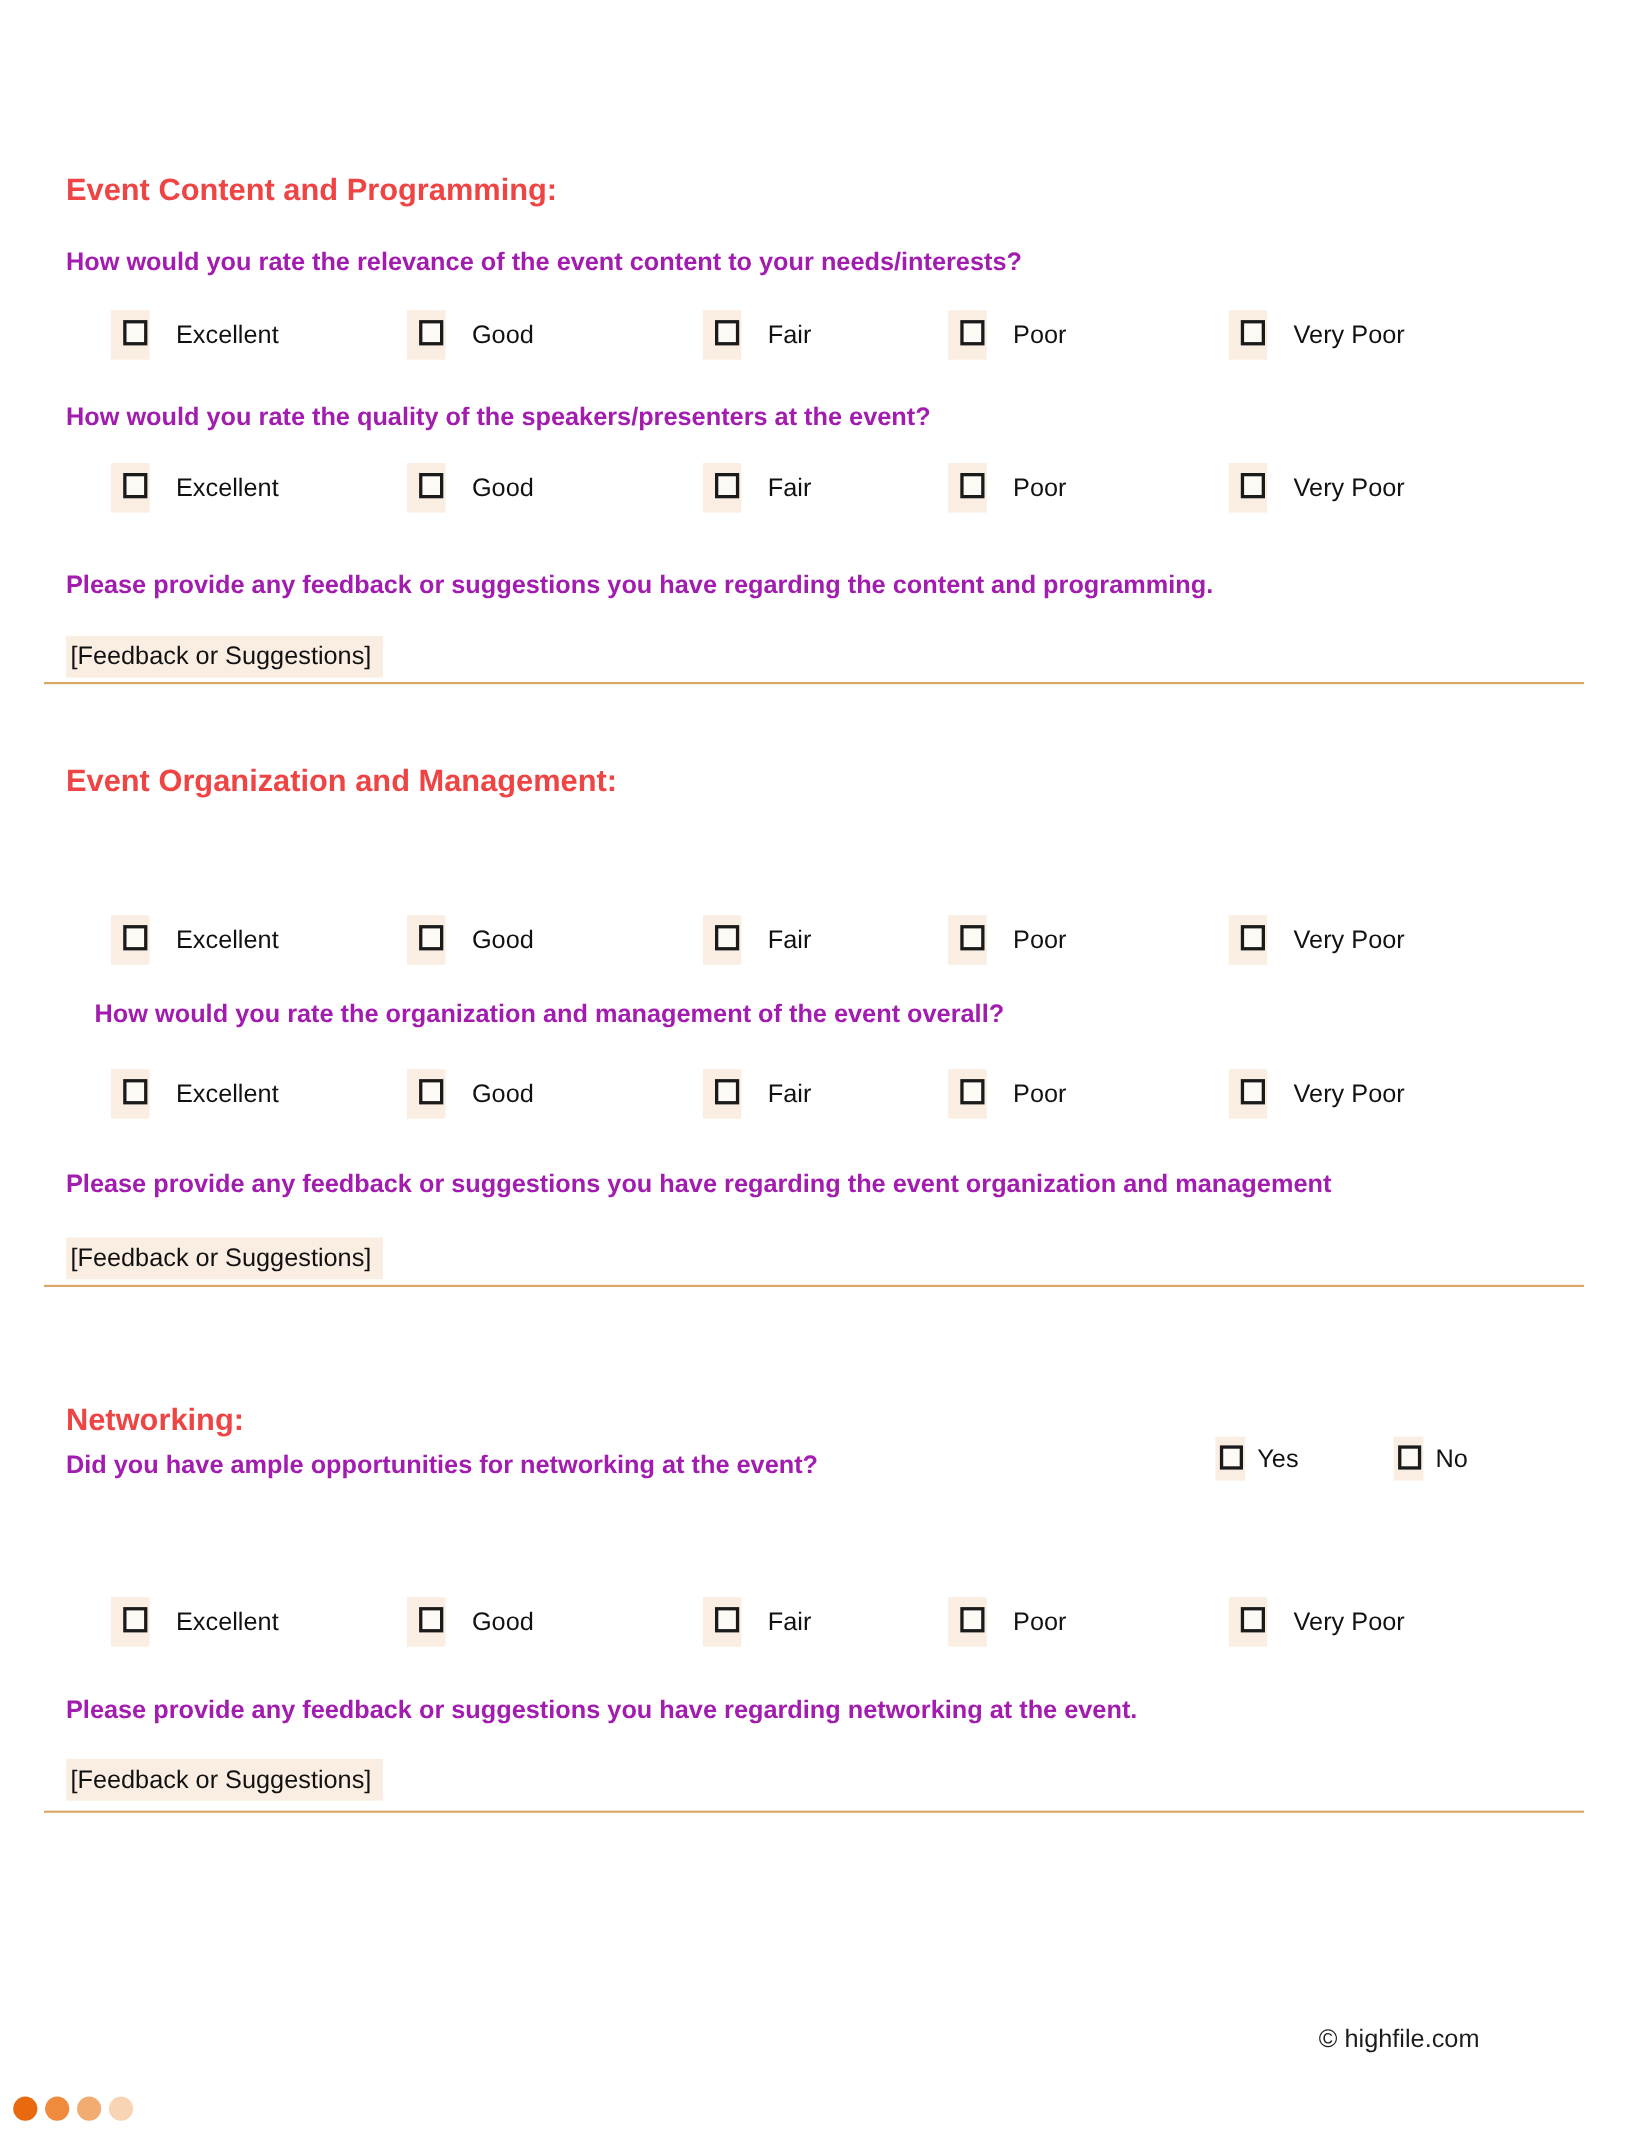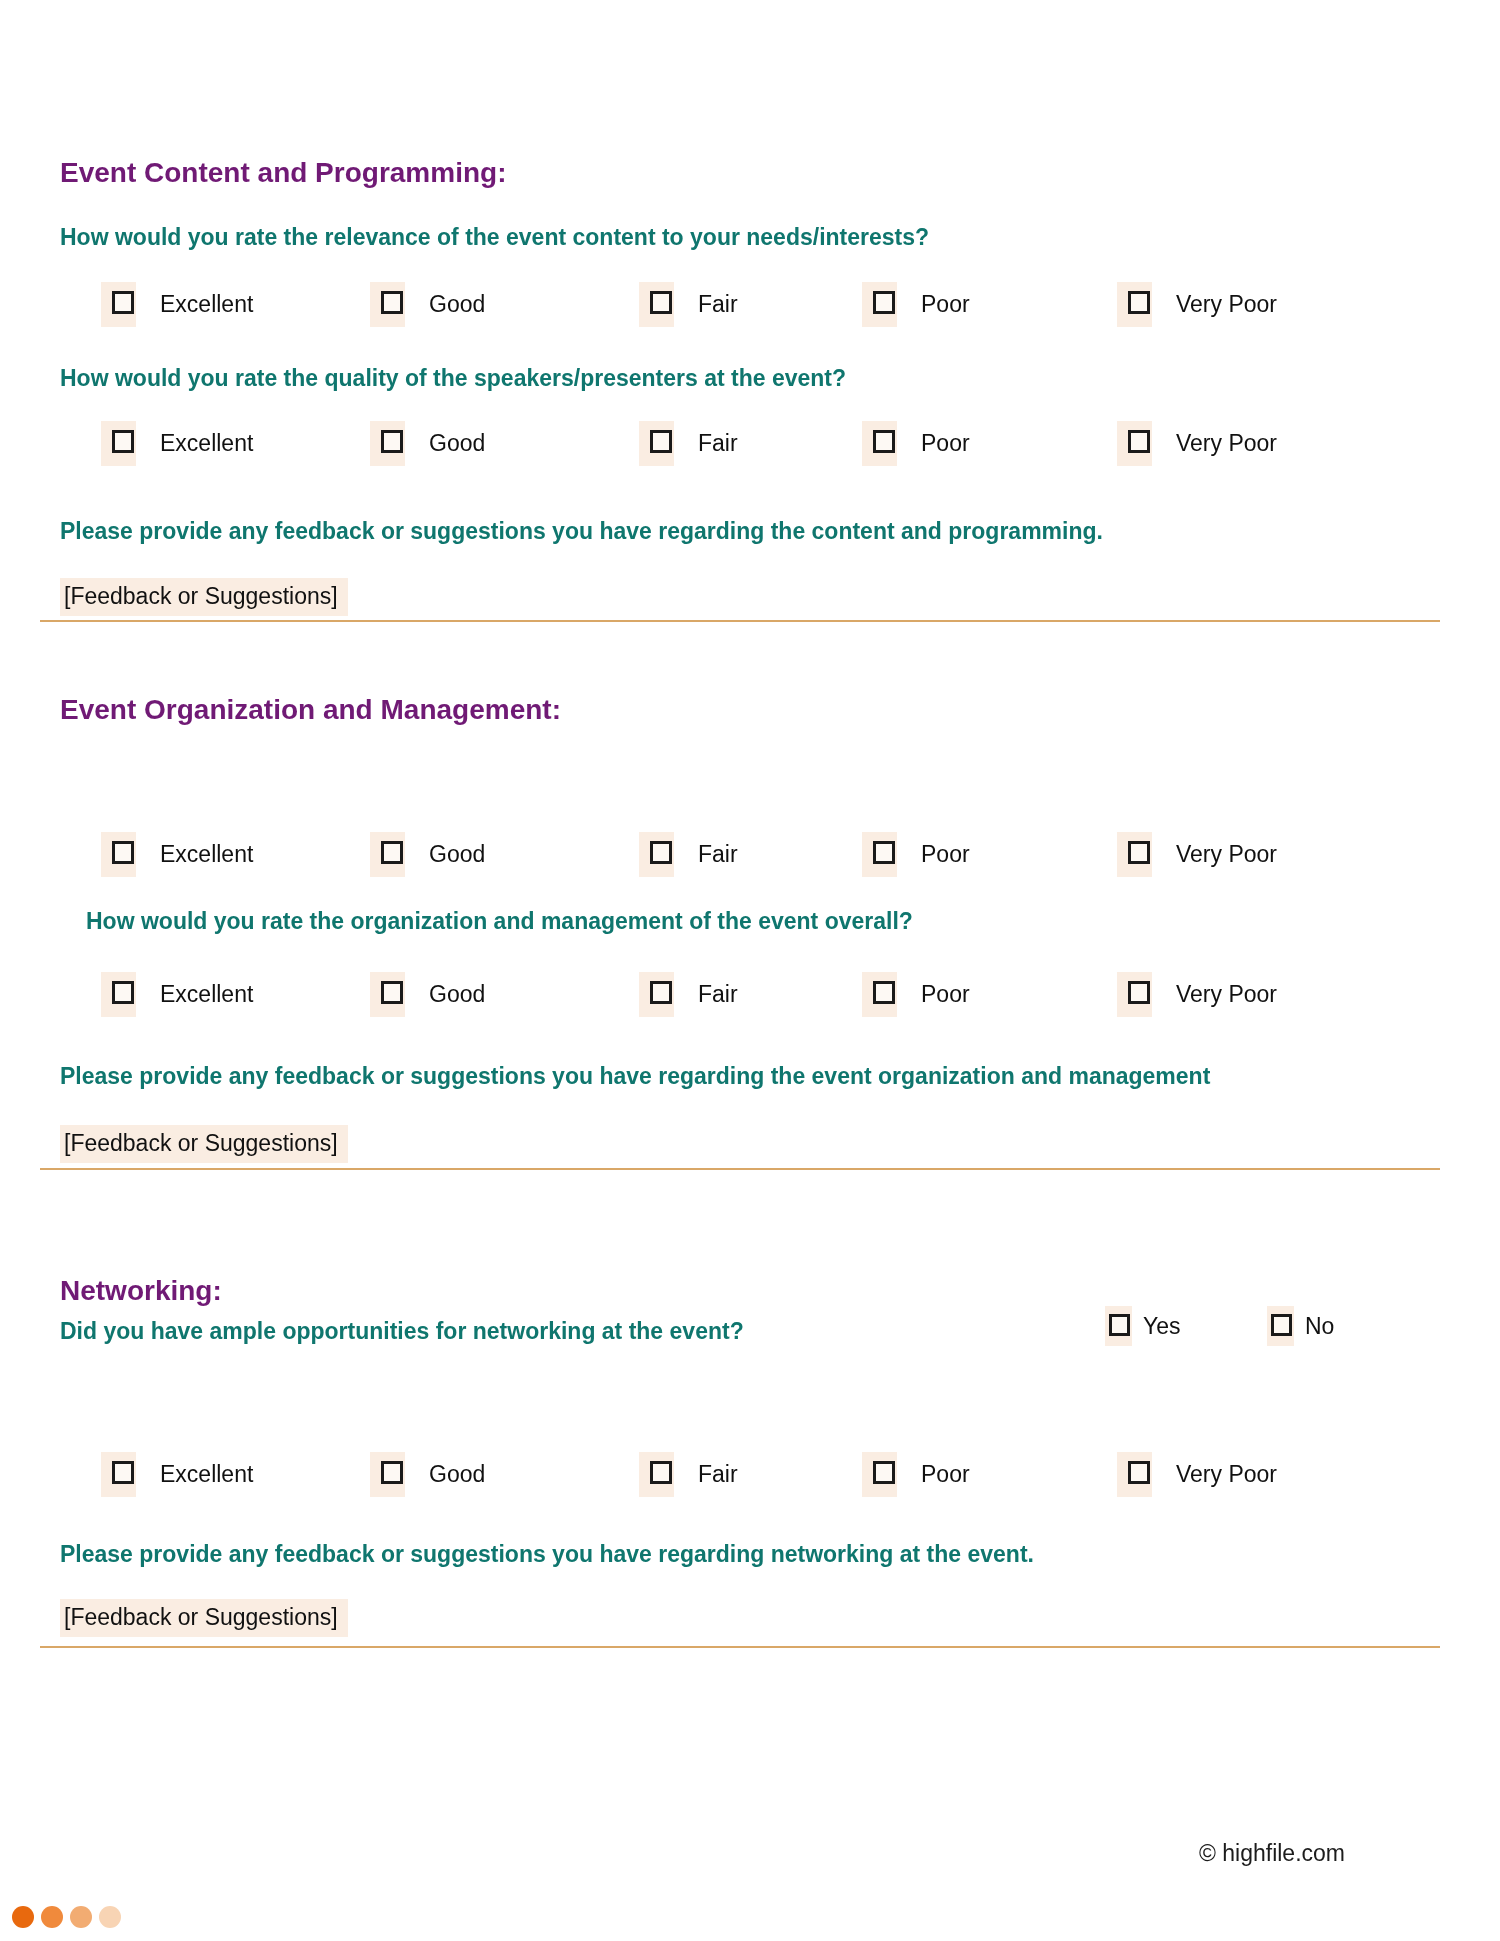--- a/index.html
+++ b/index.html
@@ -12,28 +12,28 @@
     color:#161616;
     overflow:hidden;
   }
   .abs { position:absolute; left:60px; }
 
   .sec-heading {
     margin:0;
     font-size:28px;
     line-height:34px;
     font-weight:700;
-    color:#701a75;
+    color:#ef4444;
   }
   .question, .prompt {
     margin:0;
     font-size:23px;
     line-height:31px;
     font-weight:700;
-    color:#0f766e;
+    color:#a21caf;
   }
   .opt-label {
     font-size:23px;
     font-weight:400;
     color:#111111;
     white-space:nowrap;
   }
 
   
   .cb {

